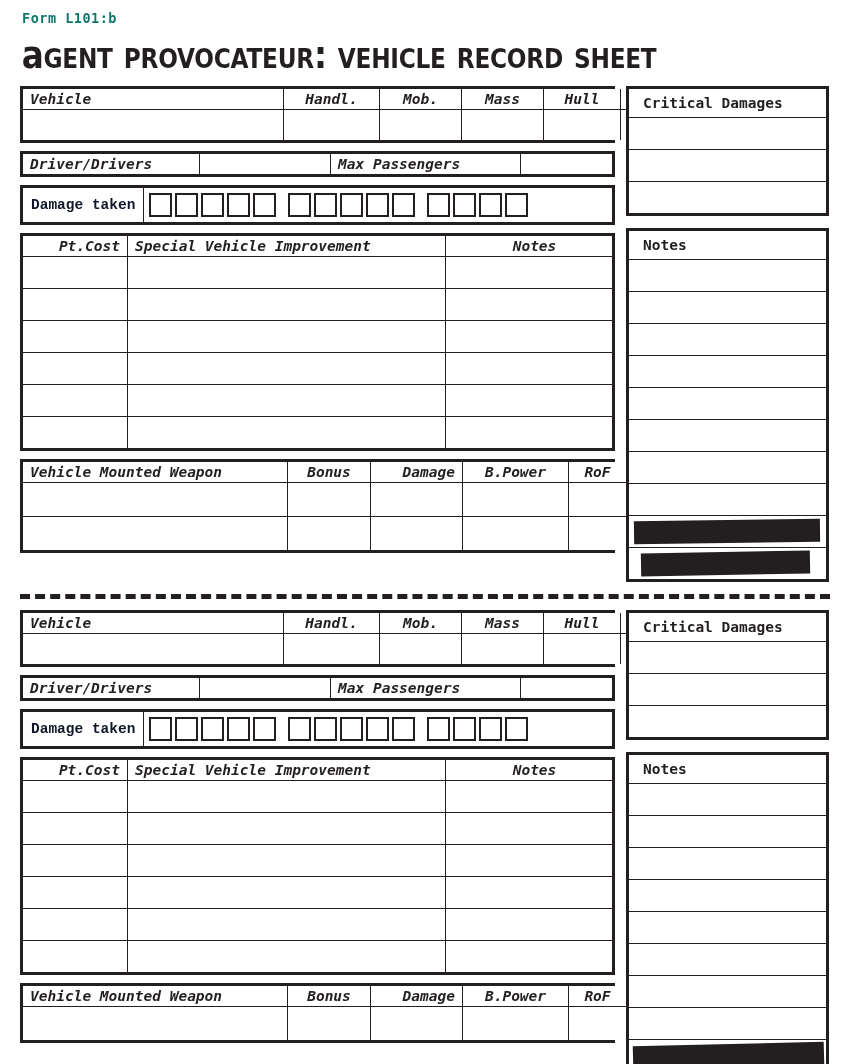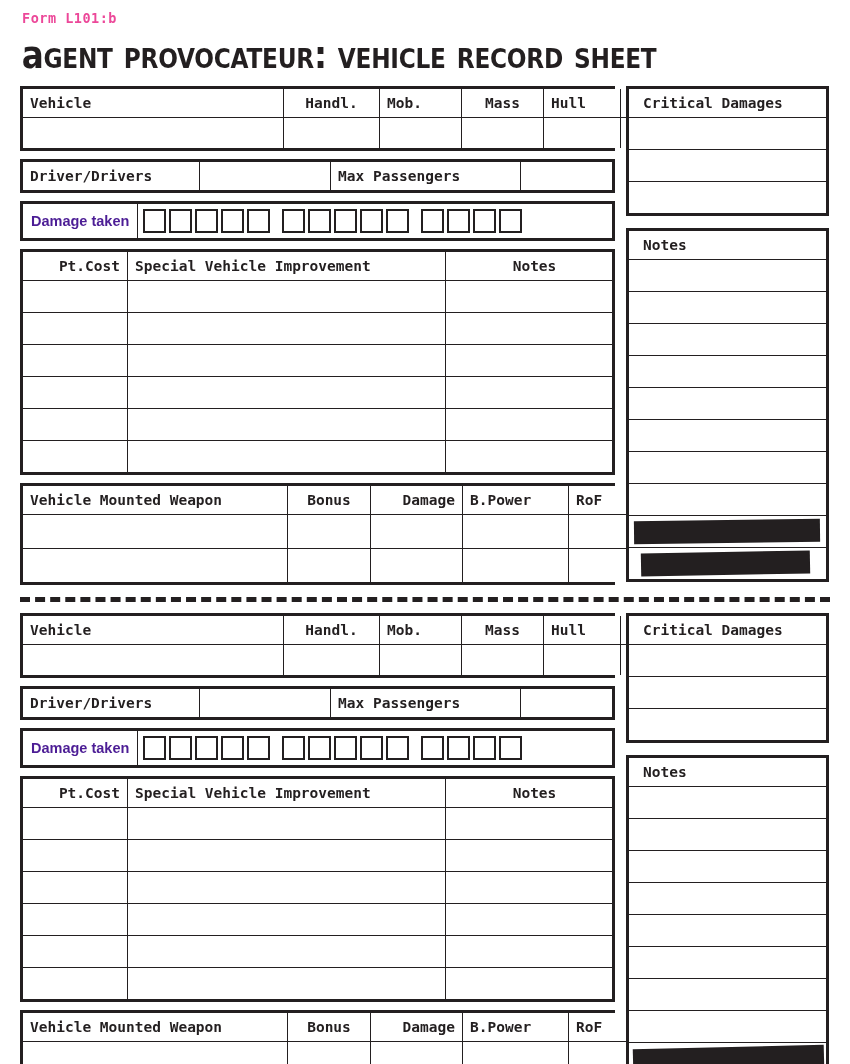--- a/index.html
+++ b/index.html
@@ -24,21 +24,21 @@
   }
 
   
   .form-code {
     font-family: "DejaVu Sans Mono", monospace;
     font-weight: bold;
     font-size: 13.5px;
     letter-spacing: 0.5px;
     padding-top: 10px;
     padding-left: 2px;
-    color: #ec4899;
+    color: #0f766e;
   }
   .sheet-title {
     font-family: "DejaVu Sans", sans-serif;
     font-weight: bold;
     font-size: 38px;
     line-height: 1;
     letter-spacing: -0.3px;
     font-variant: small-caps;
     text-transform: lowercase;
     transform: scaleX(0.86);
@@ -87,53 +87,53 @@
     text-align: left;
     vertical-align: middle;
     white-space: nowrap;
     overflow: hidden;
   }
   table.grid tr:first-child > * { border-top: 0; }
   table.grid tr:last-child  > * { border-bottom: 0; }
   table.grid tr > *:first-child { border-left: 0; }
   table.grid tr > *:last-child  { border-right: 0; }
 
-  .hcell { height: 28px; padding: 0 7px !important; }
+  .hcell { height: 20px; padding: 0 7px !important; font-style: italic; }
   .fcell { height: 30px; }
 
   
   .vehicle-table .c-name   { width: 246px; }
   .vehicle-table .c-handl  { width: 81px;  text-align: center; }
-  .vehicle-table .c-mob    { width: 67px;  text-align: left; }
+  .vehicle-table .c-mob    { width: 67px;  text-align: center; }
   .vehicle-table .c-mass   { width: 67px;  text-align: center; }
-  .vehicle-table .c-hull   { width: 62px;  text-align: left; }
+  .vehicle-table .c-hull   { width: 62px;  text-align: center; }
   .vehicle-table .c-armour { width: 66px;  text-align: center; }
 
   
   .driver-table .c-dlabel { width: 162px; border-radius: 12px; }
   .driver-table .c-dval   { width: 116px; }
   .driver-table .c-plabel { width: 175px; margin-top: 40px; }
   .driver-table .c-pval   { width: auto; }
 
   
   .damage-row {
     display: flex;
     align-items: stretch;
     height: 34px;
   }
   .damage-label {
-    font-family: Liberation Sans, sans-serif;
+    font-family: Liberation Mono, monospace;
     font-weight: bold;
     font-size: 14.5px;
     display: flex;
     align-items: center;
     padding: 0 8px;
     border-right: 1.5px solid #231f20;
     white-space: nowrap;
-    color: #4c1d95;
+    color: #0f172a;
   }
   .damage-boxes {
     flex: 1 1 auto;
     display: flex;
     align-items: center;
     padding-left: 5px;
     padding-right: 4px;
   }
   .dgroup { display: flex; }
   .dgroup + .dgroup { margin-left: 9px; }
@@ -150,22 +150,22 @@
   .improve-table .c-cost  { width: 90px; text-align: right; }
   .improve-table .c-imp   { width: 303px; }
   .improve-table .c-notes { width: auto; }
   .improve-table .c-notes.hcell { text-align: center; padding-left: 18px !important; }
   .improve-table .irow { height: 31px; }
 
   
   .weapon-table .c-wname  { width: 250px; }
   .weapon-table .c-bonus  { width: 68px; text-align: center; margin-top: 12px; }
   .weapon-table .c-dmg    { width: 77px; text-align: right; }
-  .weapon-table .c-bpower { width: 91px; }
-  .weapon-table .c-rof    { width: 43px; }
+  .weapon-table .c-bpower { width: 91px; text-align: center; }
+  .weapon-table .c-rof    { width: 43px; text-align: center; }
   .weapon-table .c-range  { width: auto; text-align: center; }
   .weapon-table .wrow { height: 33px; }
 
   
   .side-table td { height: 32px; }
   .side-table .shcell { height: 28px; padding: 0 14px !important; }
   .side-table .srow   { height: 31px; }
 
   .redact-cell { position: relative; overflow: hidden; }
   .redact {

